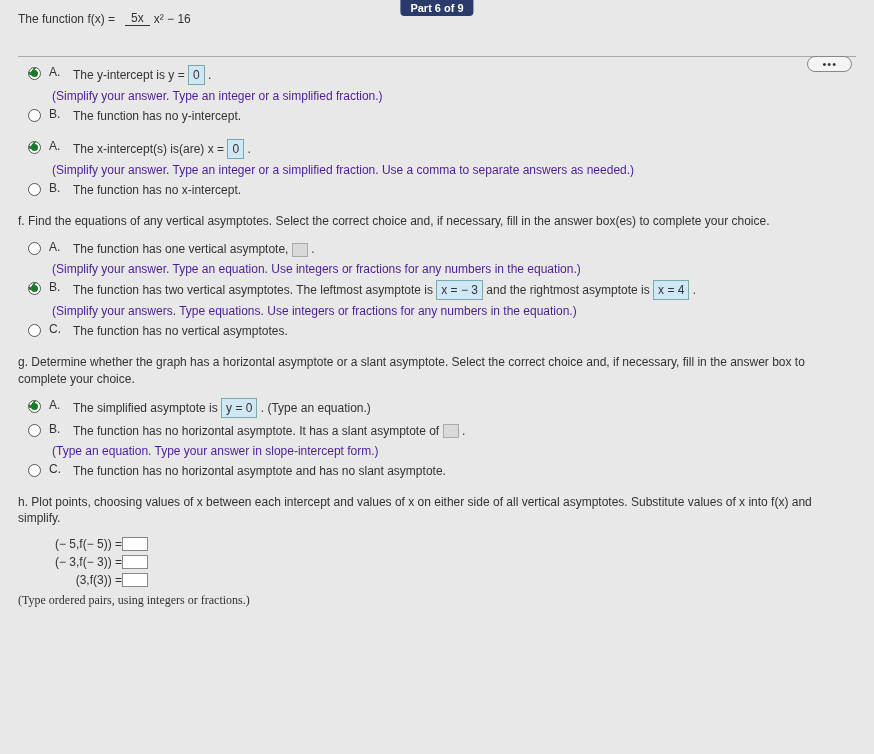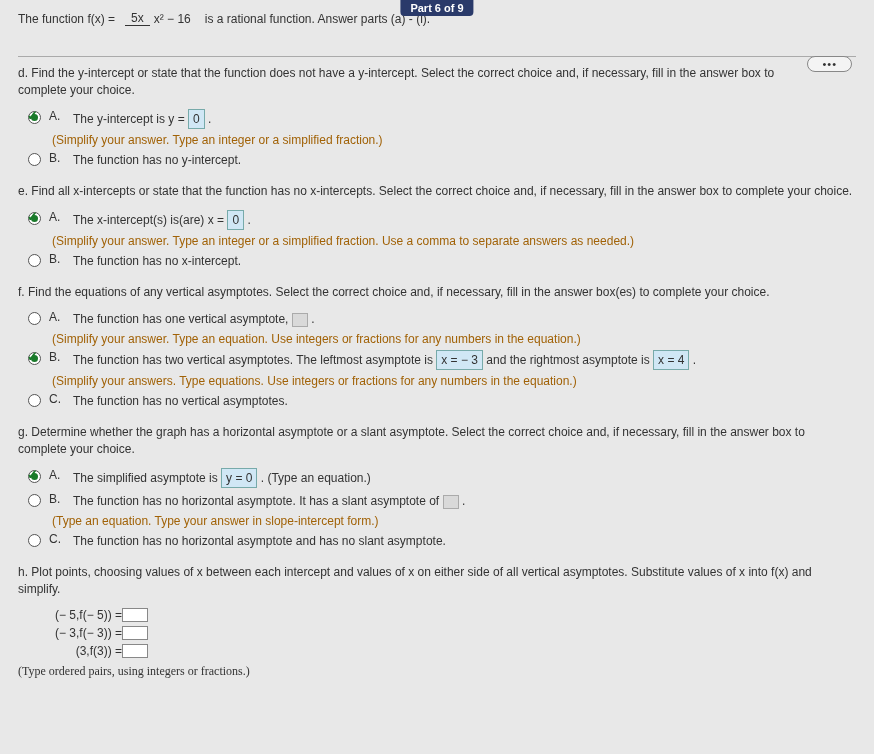--- a/index.html
+++ b/index.html
@@ -74,21 +74,21 @@
     left: -2px; top: -4px;
     font-size: 13px;
     color: #1a7a2a;
     font-weight: bold;
   }
   .letter { font-weight: normal; min-width: 16px; }
   .ctext { flex: 1; line-height: 1.5; }
   .note {
     margin-left: 34px;
     font-size: 12px;
-    color: #a16207;
+    color: #4c1d95;
     margin-top: 2px;
   }
   .ans {
     background: #d0e7f5;
     border: 1px solid #7aa;
     padding: 0 4px;
     display: inline-block;
   }
   .blank {
     background: #d9d9d9;
@@ -124,47 +124,44 @@
 <div class="header-pill">Part 6 of 9</div>
 
 <div class="page">
 
   <div class="fn-row">
     <span>The function f(x) =</span>
     <span class="frac">
       <span class="num">5x</span>
       <span class="den">x² − 16</span>
     </span>
-    <span>is a rational function. Answer parts (a) - (i).</span>
   </div>
 
   <span class="dots-pill">•••</span>
   <div class="hr"></div>
 
   <div class="qblock">
-    <p class="qprompt">d. Find the y-intercept or state that the function does not have a y-intercept. Select the correct choice and, if necessary, fill in the answer box to complete your choice.</p>
 
     <div class="choice">
       <span class="radio sel"></span>
       <span class="letter">A.</span>
       <span class="ctext">
         <span>The y-intercept is y = </span><span class="ans">0</span><span> .</span>
       </span>
     </div>
     <p class="note">(Simplify your answer. Type an integer or a simplified fraction.)</p>
 
     <div class="choice">
       <span class="radio"></span>
       <span class="letter">B.</span>
       <span class="ctext">The function has no y-intercept.</span>
     </div>
   </div>
 
   <div class="qblock">
-    <p class="qprompt">e. Find all x-intercepts or state that the function has no x-intercepts. Select the correct choice and, if necessary, fill in the answer box to complete your choice.</p>
 
     <div class="choice">
       <span class="radio sel"></span>
       <span class="letter">A.</span>
       <span class="ctext">
         <span>The x-intercept(s) is(are) x = </span><span class="ans">0</span><span> .</span>
       </span>
     </div>
     <p class="note">(Simplify your answer. Type an integer or a simplified fraction. Use a comma to separate answers as needed.)</p>
 

